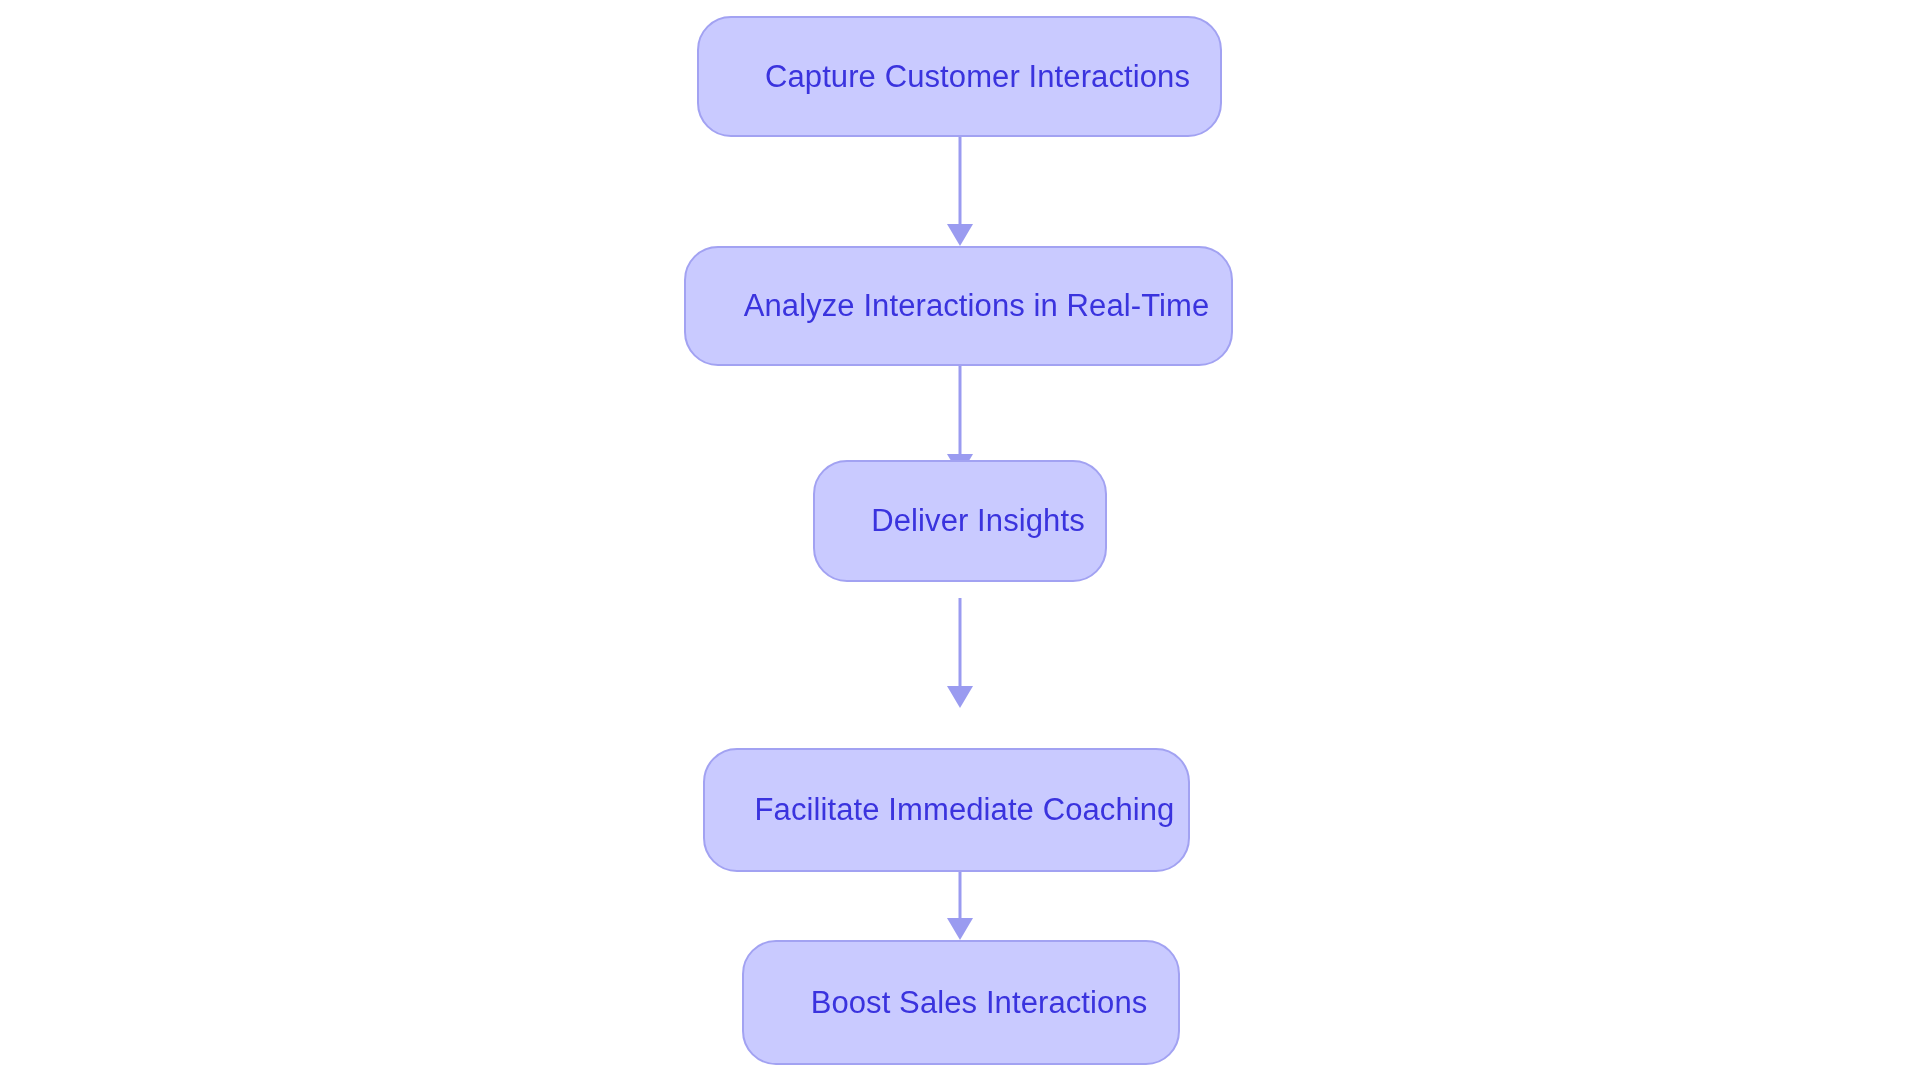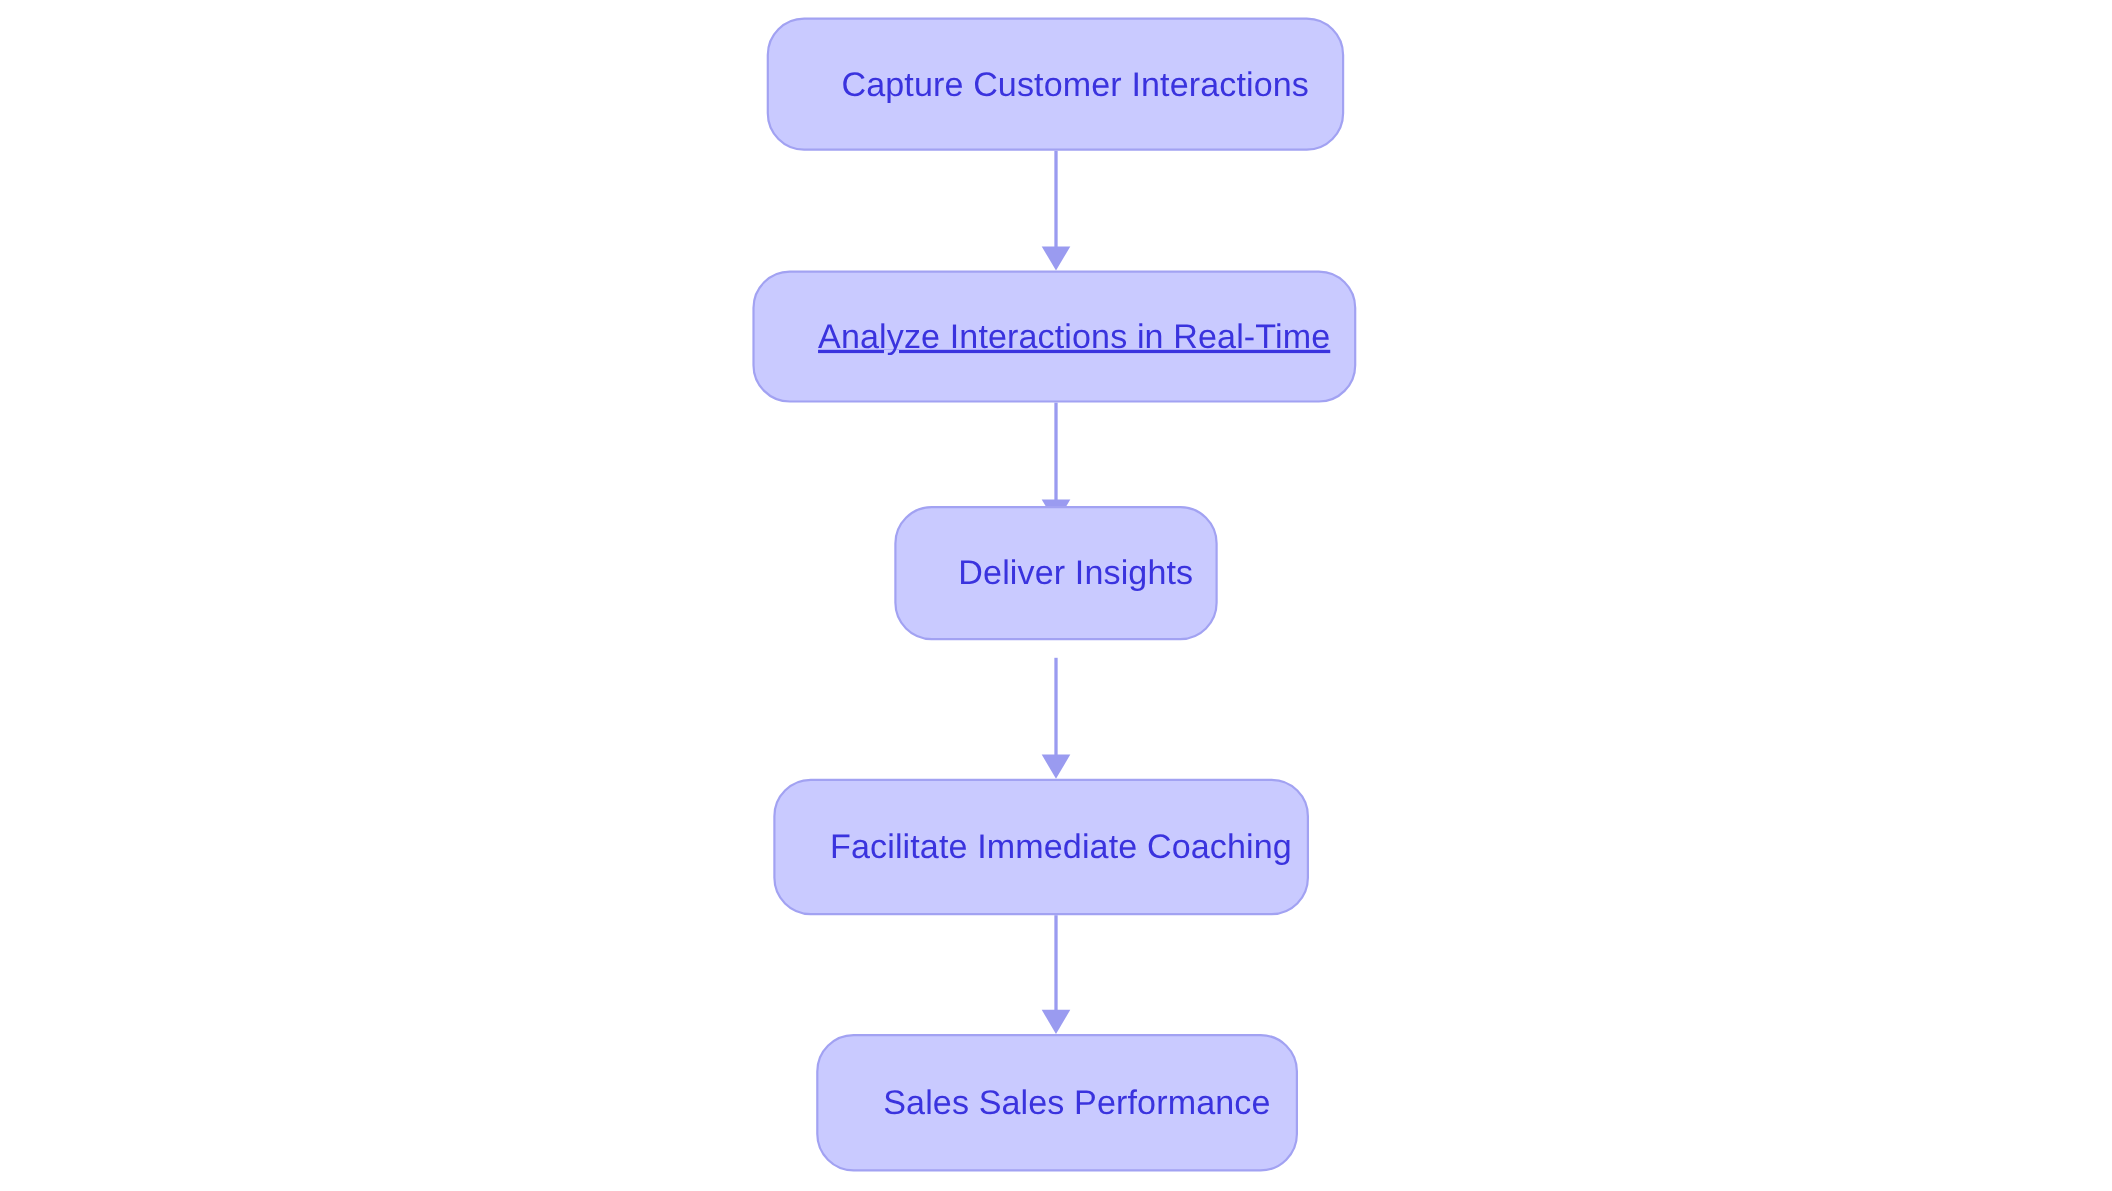--- a/index.html
+++ b/index.html
@@ -45,23 +45,23 @@
     user-select: none;
     padding-left: 36px;
   }
   .node-label {
     display: block;
     color: #3a33de;
     padding: 0 18px;
   }
   
   .node-1 { left: 697px; top: 16px;  width: 525px; height: 121px; }
-  .node-2 { left: 684px; top: 246px; width: 549px; height: 120px; text-decoration: underline; }
+  .node-2 { left: 684px; top: 246px; width: 549px; height: 120px; }
   .node-3 { left: 813px; top: 460px; width: 294px; height: 122px; }
-  .node-4 { left: 703px; top: 708px; width: 487px; height: 124px; }
+  .node-4 { left: 703px; top: 748px; width: 487px; height: 124px; }
   .node-5 { left: 742px; top: 940px; width: 438px; height: 125px; }
 </style>
 </head>
 <body>
 
 <div id="canvas">
 
   <svg class="flow-svg" viewBox="0 0 1920 1083" aria-hidden="true">
     <g stroke="#9a9bf0" stroke-width="3" fill="#9a9bf0">
 
@@ -97,16 +97,16 @@
 
   <div class="node node-3">
     <span class="node-label">Deliver Insights</span>
   </div>
 
   <div class="node node-4">
     <span class="node-label">Facilitate Immediate Coaching</span>
   </div>
 
   <div class="node node-5">
-    <span class="node-label">Sales Sales Performance</span>
+    <span class="node-label">Boost Sales Interactions</span>
   </div>
 
 </div>
 
 </body></html>

